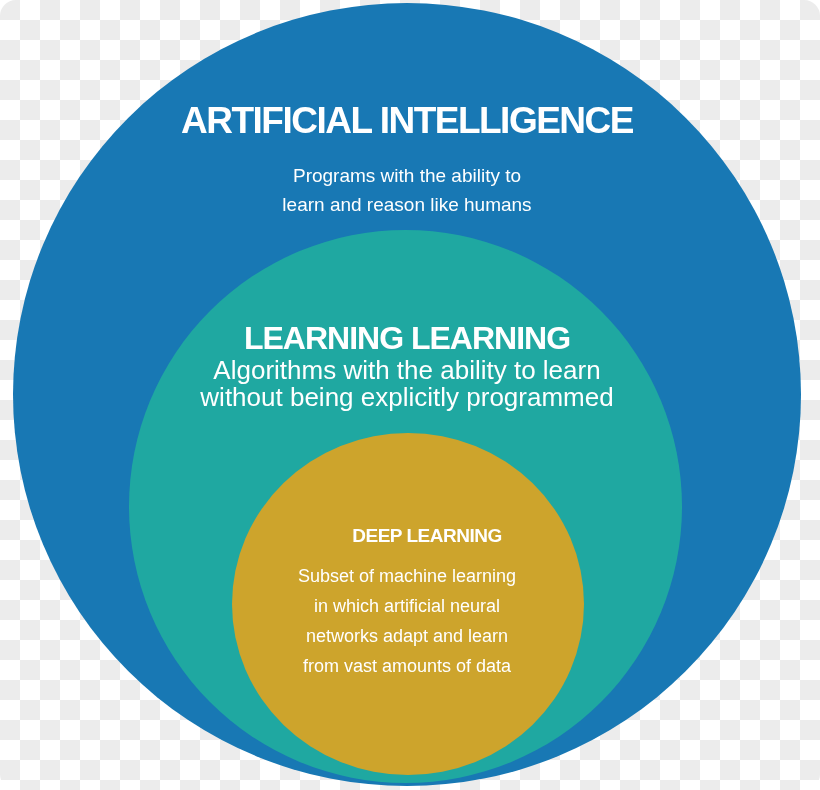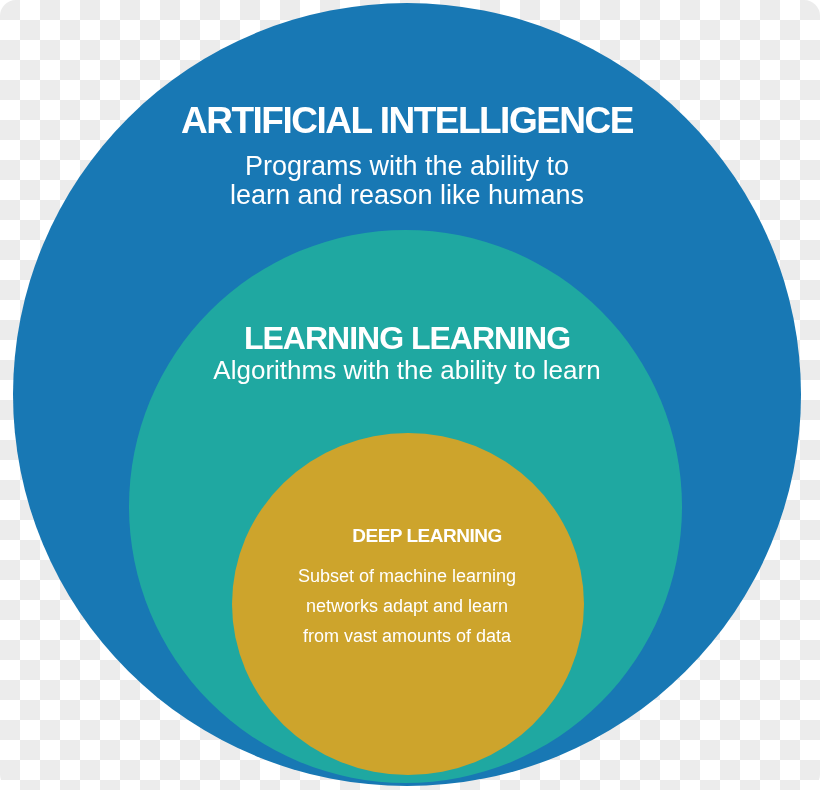--- a/index.html
+++ b/index.html
@@ -33,21 +33,21 @@
   }
   .ring-title {
     font-weight: bold;
     margin: 0;
     white-space: nowrap;
   }
   .ring-desc {
     font-weight: normal;
   }
   .title-ai { top: 100px; font-size: 37px; letter-spacing: -1.5px; }
-  .desc-ai  { top: 152px; font-size: 27px; line-height: 29px; }
+  .desc-ai  { top: 161px; font-size: 19px; line-height: 29px; }
   .title-ml { top: 320px; font-size: 32px; letter-spacing: -1px; }
   .desc-ml  { top: 357px; font-size: 26px; line-height: 27px; }
   .title-dl { top: 525px; font-size: 19px; letter-spacing: -0.5px; padding-left: 20px; }
   .desc-dl  { top: 561px; font-size: 18px; line-height: 30px; }
 </style>
 </head>
 <body>
 
 <div class="stage" style="background-image: conic-gradient(rgb(255, 255, 255) 25%, rgb(236, 236, 236) 0deg, rgb(236, 236, 236) 50%, rgb(255, 255, 255) 0deg, rgb(255, 255, 255) 75%, rgb(236, 236, 236) 0deg); background-size: 40px 40px;">
 
@@ -57,22 +57,24 @@
 
   <h1 class="label-block ring-title title-ai" style="color: rgb(255, 255, 255);">ARTIFICIAL INTELLIGENCE</h1>
   <div class="label-block ring-desc desc-ai" style="color: rgb(255, 255, 255);">
     <div>Programs with the ability to</div>
     <div>learn and reason like humans</div>
   </div>
 
   <h2 class="label-block ring-title title-ml" style="color: rgb(255, 255, 255);">LEARNING LEARNING</h2>
   <div class="label-block ring-desc desc-ml" style="color: rgb(255, 255, 255);">
     <div>Algorithms with the ability to learn</div>
+    <div>without being explicitly programmed</div>
   </div>
 
   <h2 class="label-block ring-title title-dl" style="color: rgb(255, 255, 255);">DEEP LEARNING</h2>
   <div class="label-block ring-desc desc-dl" style="color: rgb(255, 255, 255);">
     <div>Subset of machine learning</div>
+    <div>in which artificial neural</div>
     <div>networks adapt and learn</div>
     <div>from vast amounts of data</div>
   </div>
 
 </div>
 
 </body></html>

